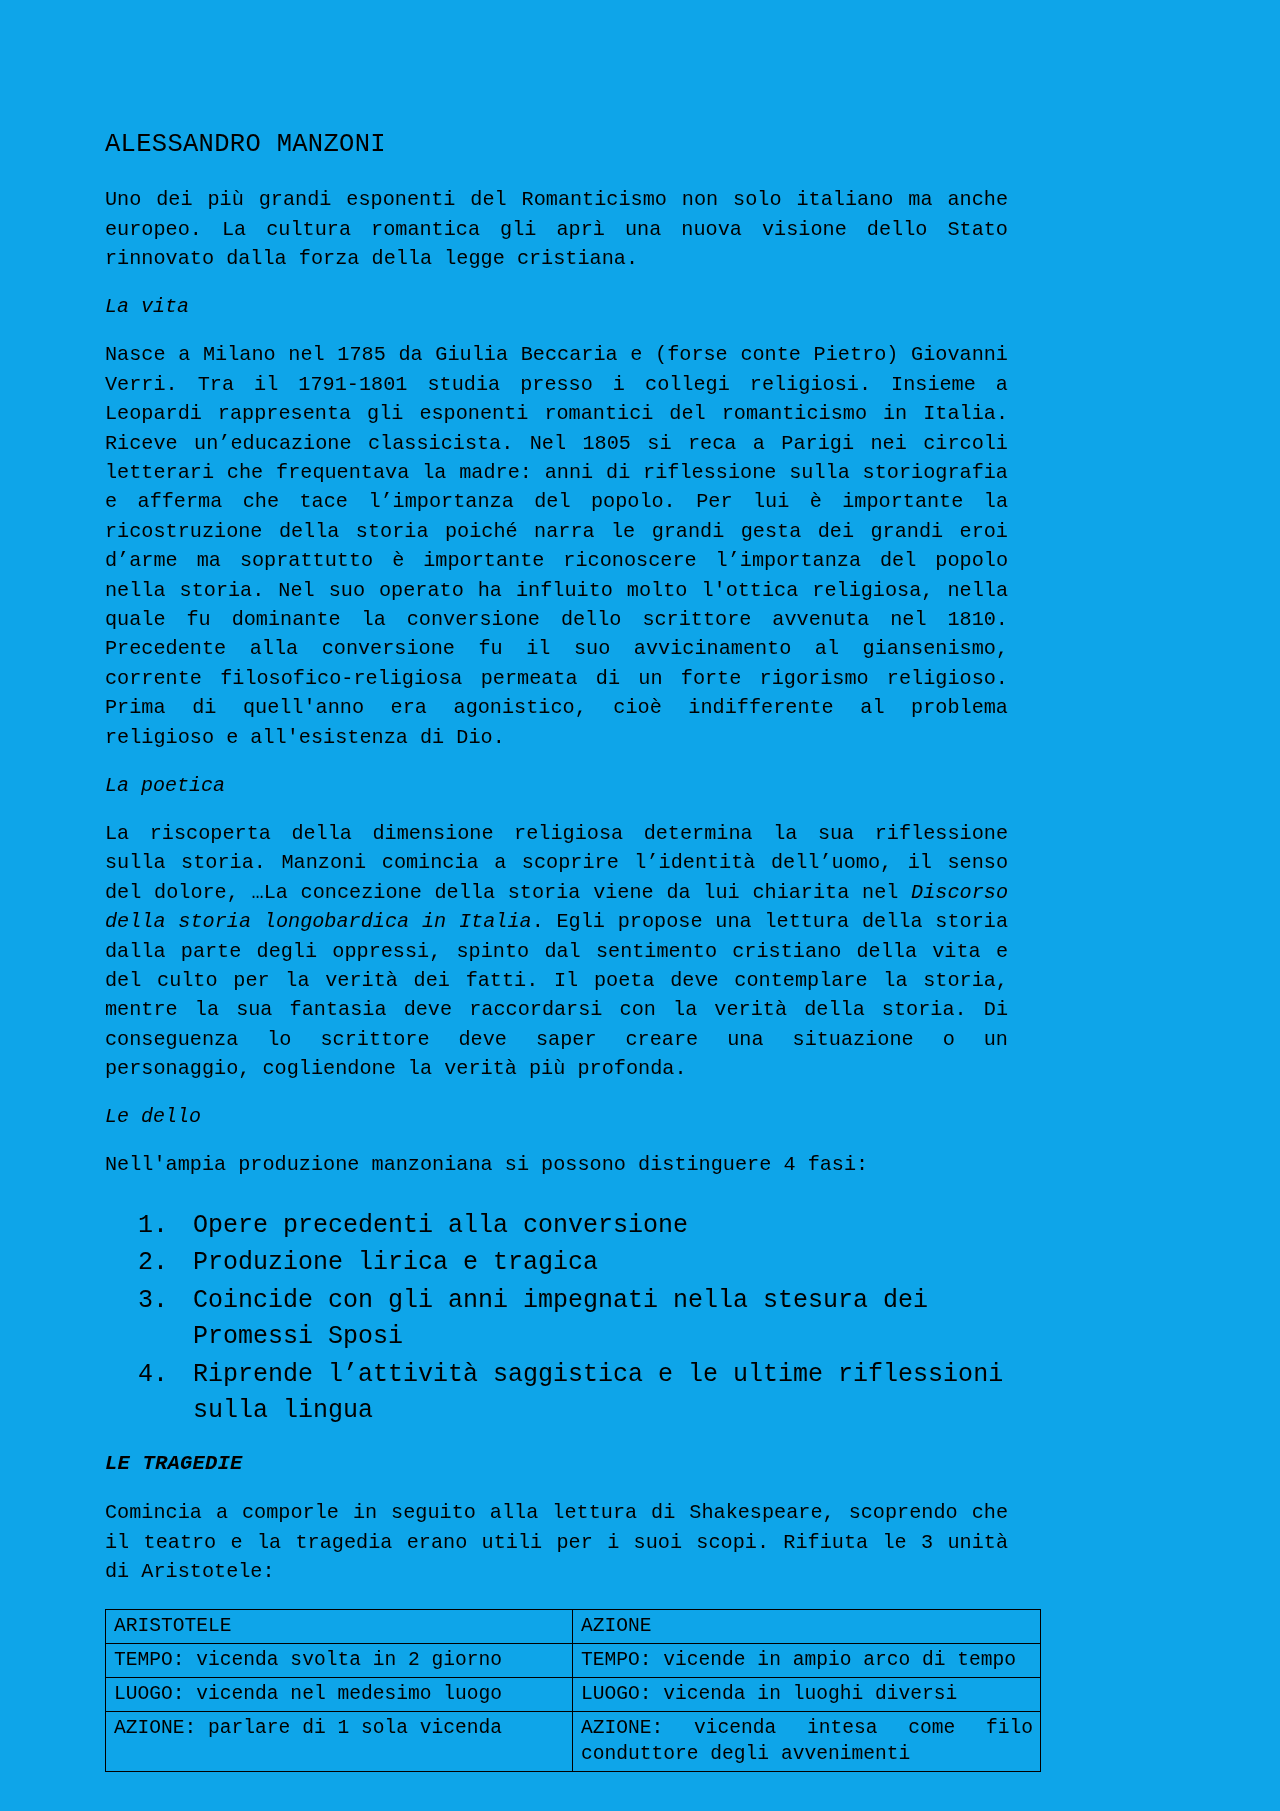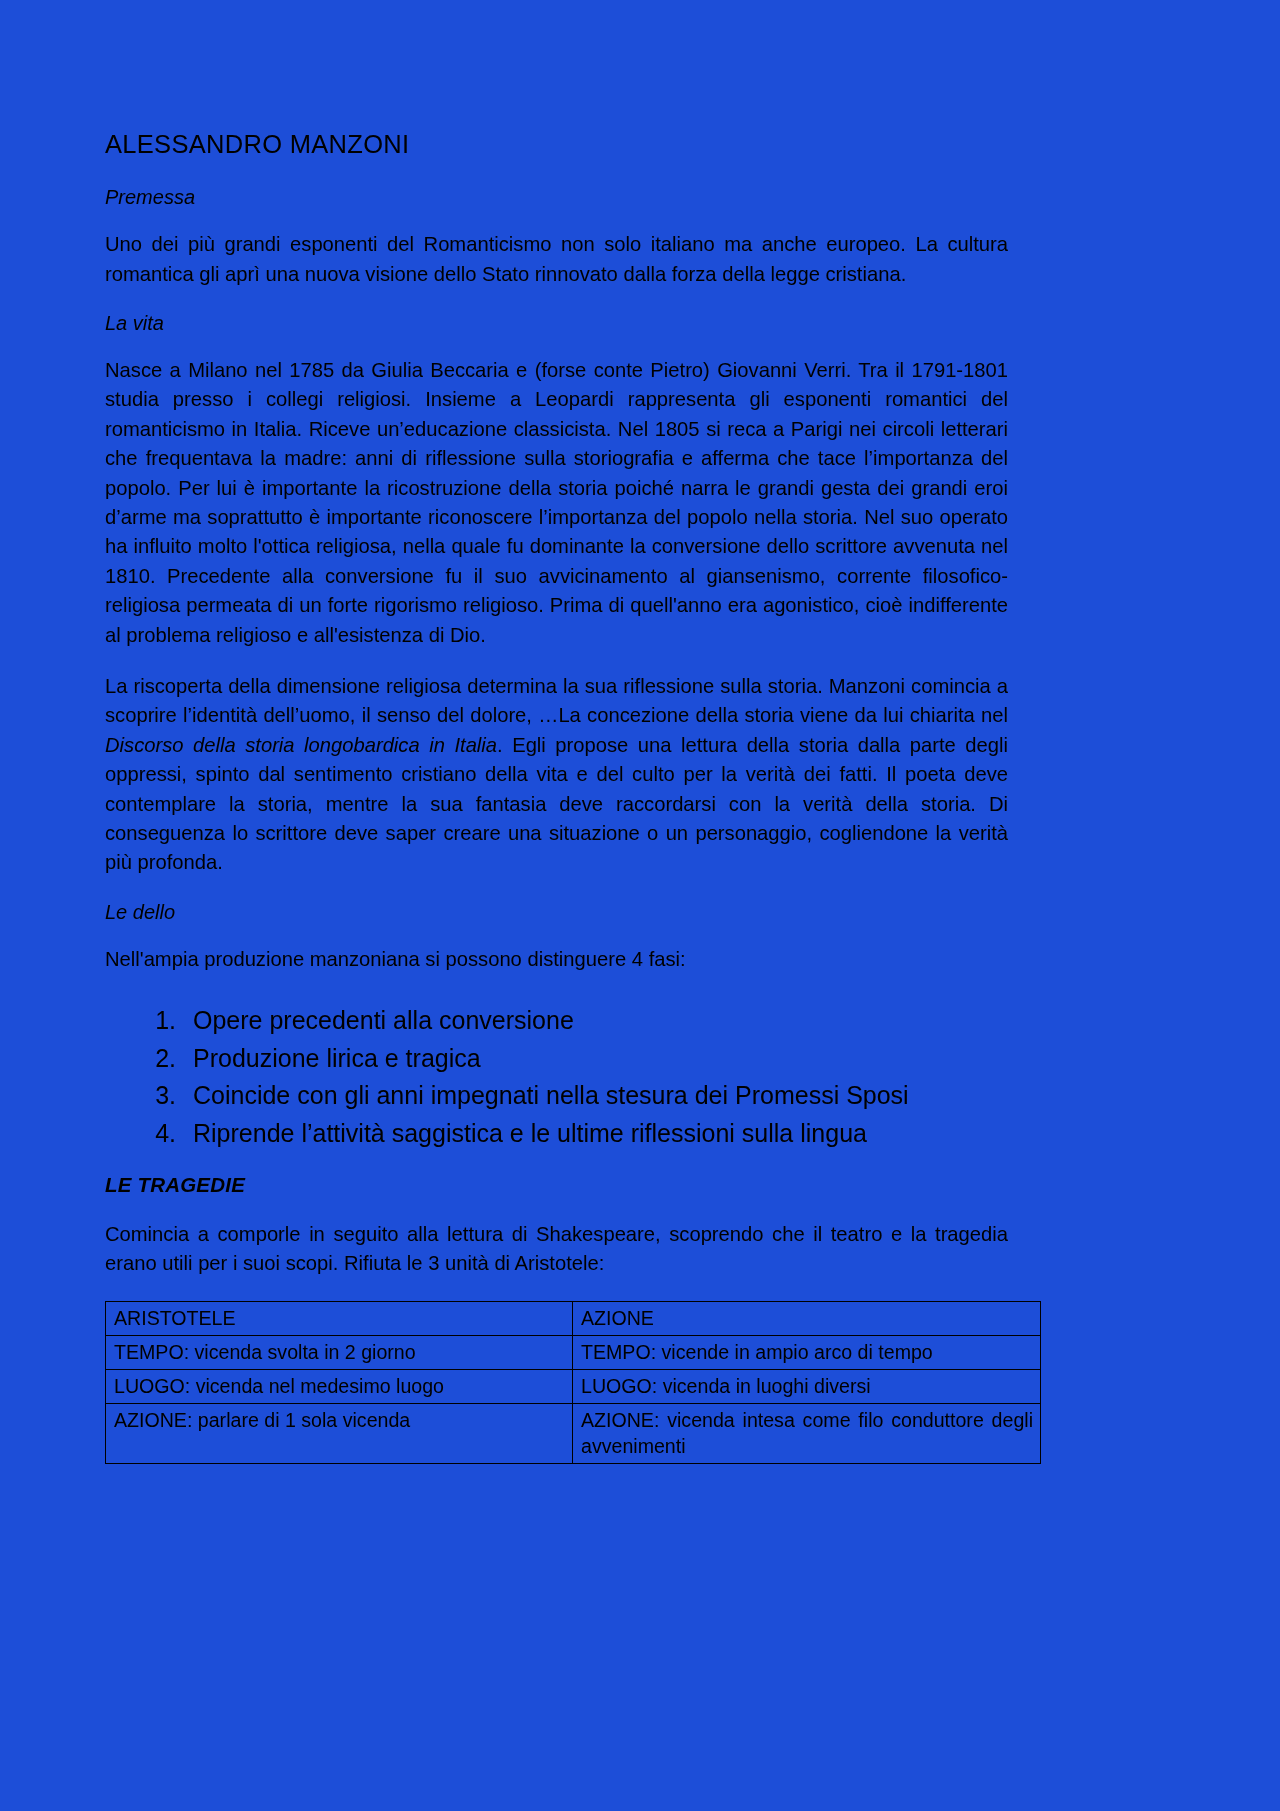--- a/index.html
+++ b/index.html
@@ -11,23 +11,24 @@
     width: 1280px;
     height: 1811px;
     font-family: "Liberation Sans", sans-serif;
     color: #000000;
     -webkit-font-smoothing: antialiased;
   }
   .page {
     position: relative;
     width: 1280px;
     height: 1811px;
-    background: #1d4ed8;
+    background: #0ea5e9;
     box-sizing: border-box;
     padding: 130px 272px 8px 105px;
+    font-family: Liberation Mono, monospace;
   }
   .doc-title {
     font-size: 25.5px;
     font-weight: normal;
     letter-spacing: 0.3px;
     margin: 0 0 26px 0;
     line-height: 1.15;
   }
   .sub-heading {
     font-size: 20px;
@@ -88,28 +89,28 @@
   table.compare td.col-b { width: 452px; }
   .it { font-style: italic; margin-top: 28px; }
 </style>
 </head>
 <body>
 
 <div class="page">
 
   <h1 class="doc-title">ALESSANDRO MANZONI</h1>
 
-  <h2 class="sub-heading">Premessa</h2>
 
   <p class="body">Uno dei più grandi esponenti del Romanticismo non solo italiano ma anche europeo. La cultura romantica gli aprì una nuova visione dello Stato rinnovato dalla forza della legge cristiana.</p>
 
   <h2 class="sub-heading">La vita</h2>
 
   <p class="body">Nasce a Milano nel 1785 da Giulia Beccaria e (forse conte Pietro) Giovanni Verri. Tra il 1791-1801 studia presso i collegi religiosi. Insieme a Leopardi rappresenta gli esponenti romantici del romanticismo in Italia. Riceve un’educazione classicista. Nel 1805 si reca a Parigi nei circoli letterari che frequentava la madre: anni di riflessione sulla storiografia e afferma che tace l’importanza del popolo. Per lui è importante la ricostruzione della storia poiché narra le grandi gesta dei grandi eroi d’arme ma soprattutto è importante riconoscere l’importanza del popolo nella storia. Nel suo operato ha influito molto l'ottica religiosa, nella quale fu dominante la conversione dello scrittore avvenuta nel 1810. Precedente alla conversione fu il suo avvicinamento al giansenismo, corrente filosofico-religiosa permeata di un forte rigorismo religioso. Prima di quell'anno era agonistico, cioè indifferente al problema religioso e all'esistenza di Dio.</p>
 
+  <h2 class="sub-heading">La poetica</h2>
 
   <p class="body"><span>La riscoperta della dimensione religiosa determina la sua riflessione sulla storia. Manzoni comincia a scoprire l’identità dell’uomo, il senso del dolore, …La concezione della storia viene da lui chiarita nel </span><span class="it">Discorso della storia longobardica in Italia</span><span>. Egli propose una lettura della storia dalla parte degli oppressi, spinto dal sentimento cristiano della vita e del culto per la verità dei fatti. Il poeta deve contemplare la storia, mentre la sua fantasia deve raccordarsi con la verità della storia. Di conseguenza lo scrittore deve saper creare una situazione o un personaggio, cogliendone la verità più profonda.</span></p>
 
   <h2 class="sub-heading">Le dello</h2>
 
   <p class="body tight">Nell'ampia produzione manzoniana si possono distinguere 4 fasi:</p>
 
   <ol class="phases">
     <li>Opere precedenti alla conversione</li>
     <li>Produzione lirica e tragica</li>

